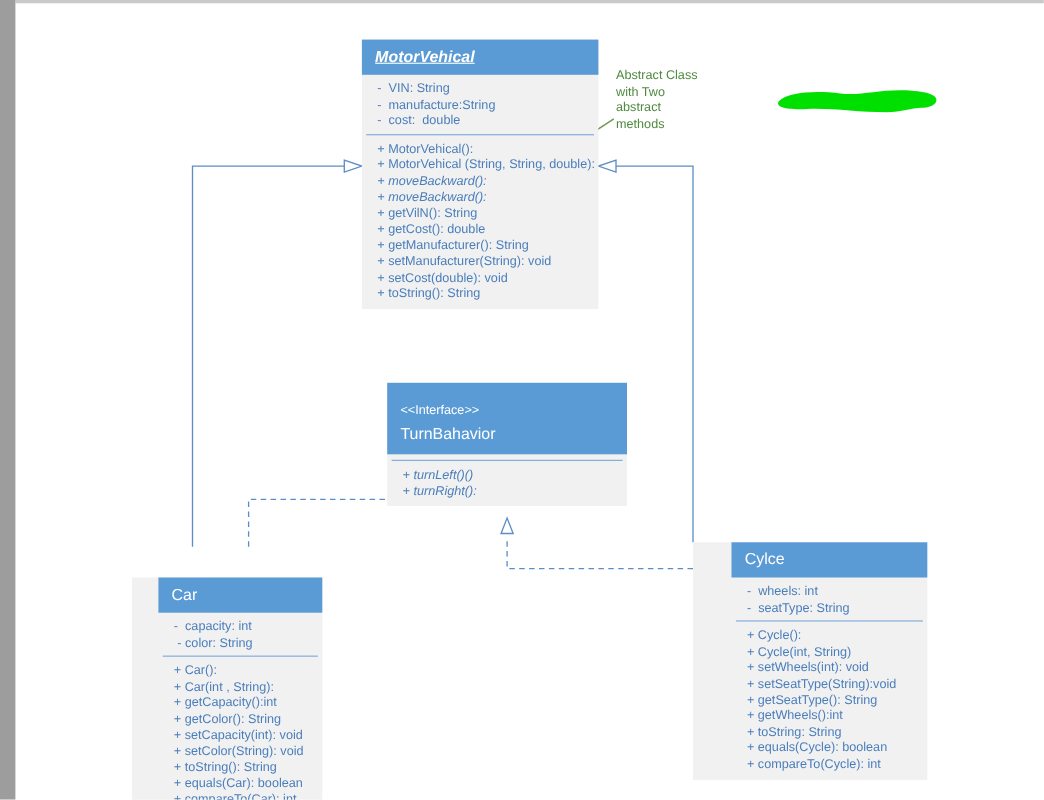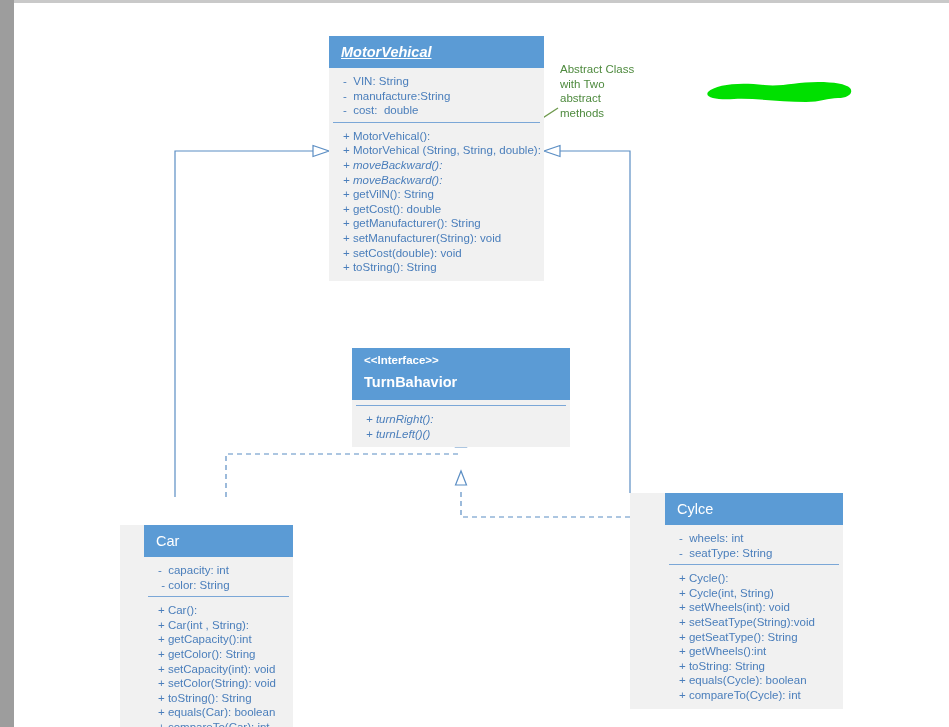--- a/index.html
+++ b/index.html
@@ -168,28 +168,28 @@
       <span class="uml-line">+ getVilN(): String</span>
       <span class="uml-line">+ getCost(): double</span>
       <span class="uml-line">+ getManufacturer(): String</span>
       <span class="uml-line">+ setManufacturer(String): void</span>
       <span class="uml-line">+ setCost(double): void</span>
       <span class="uml-line">+ toString(): String</span>
     </div>
   </div>
 
   <div class="uml-class" style="left:352px; top:348px; width:218px;">
-    <div class="uml-header" style="padding-top:5px; padding-bottom:9px;font-weight:bold;">
+    <div class="uml-header" style="padding-top:18px; padding-bottom:9px;">
       <span class="uml-stereotype">&lt;&lt;Interface&gt;&gt;</span>
       <span class="uml-name-line" style="margin-top:5px;">TurnBahavior</span>
     </div>
     <div class="uml-divider" style="margin-top:5px;"></div>
     <div class="uml-section">
+      <span class="uml-line abstract">+ turnLeft()()</span>
       <span class="uml-line abstract">+ turnRight():</span>
-      <span class="uml-line abstract">+ turnLeft()()</span>
     </div>
   </div>
 
   <div class="uml-class" style="left:120px; top:525px; width:173px;padding-left:24px;">
     <div class="uml-header">
       <span class="uml-name-line">Car</span>
     </div>
     <div class="uml-section attrs">
       <span class="uml-line">-  capacity: int</span>
       <span class="uml-line"> - color: String</span>

